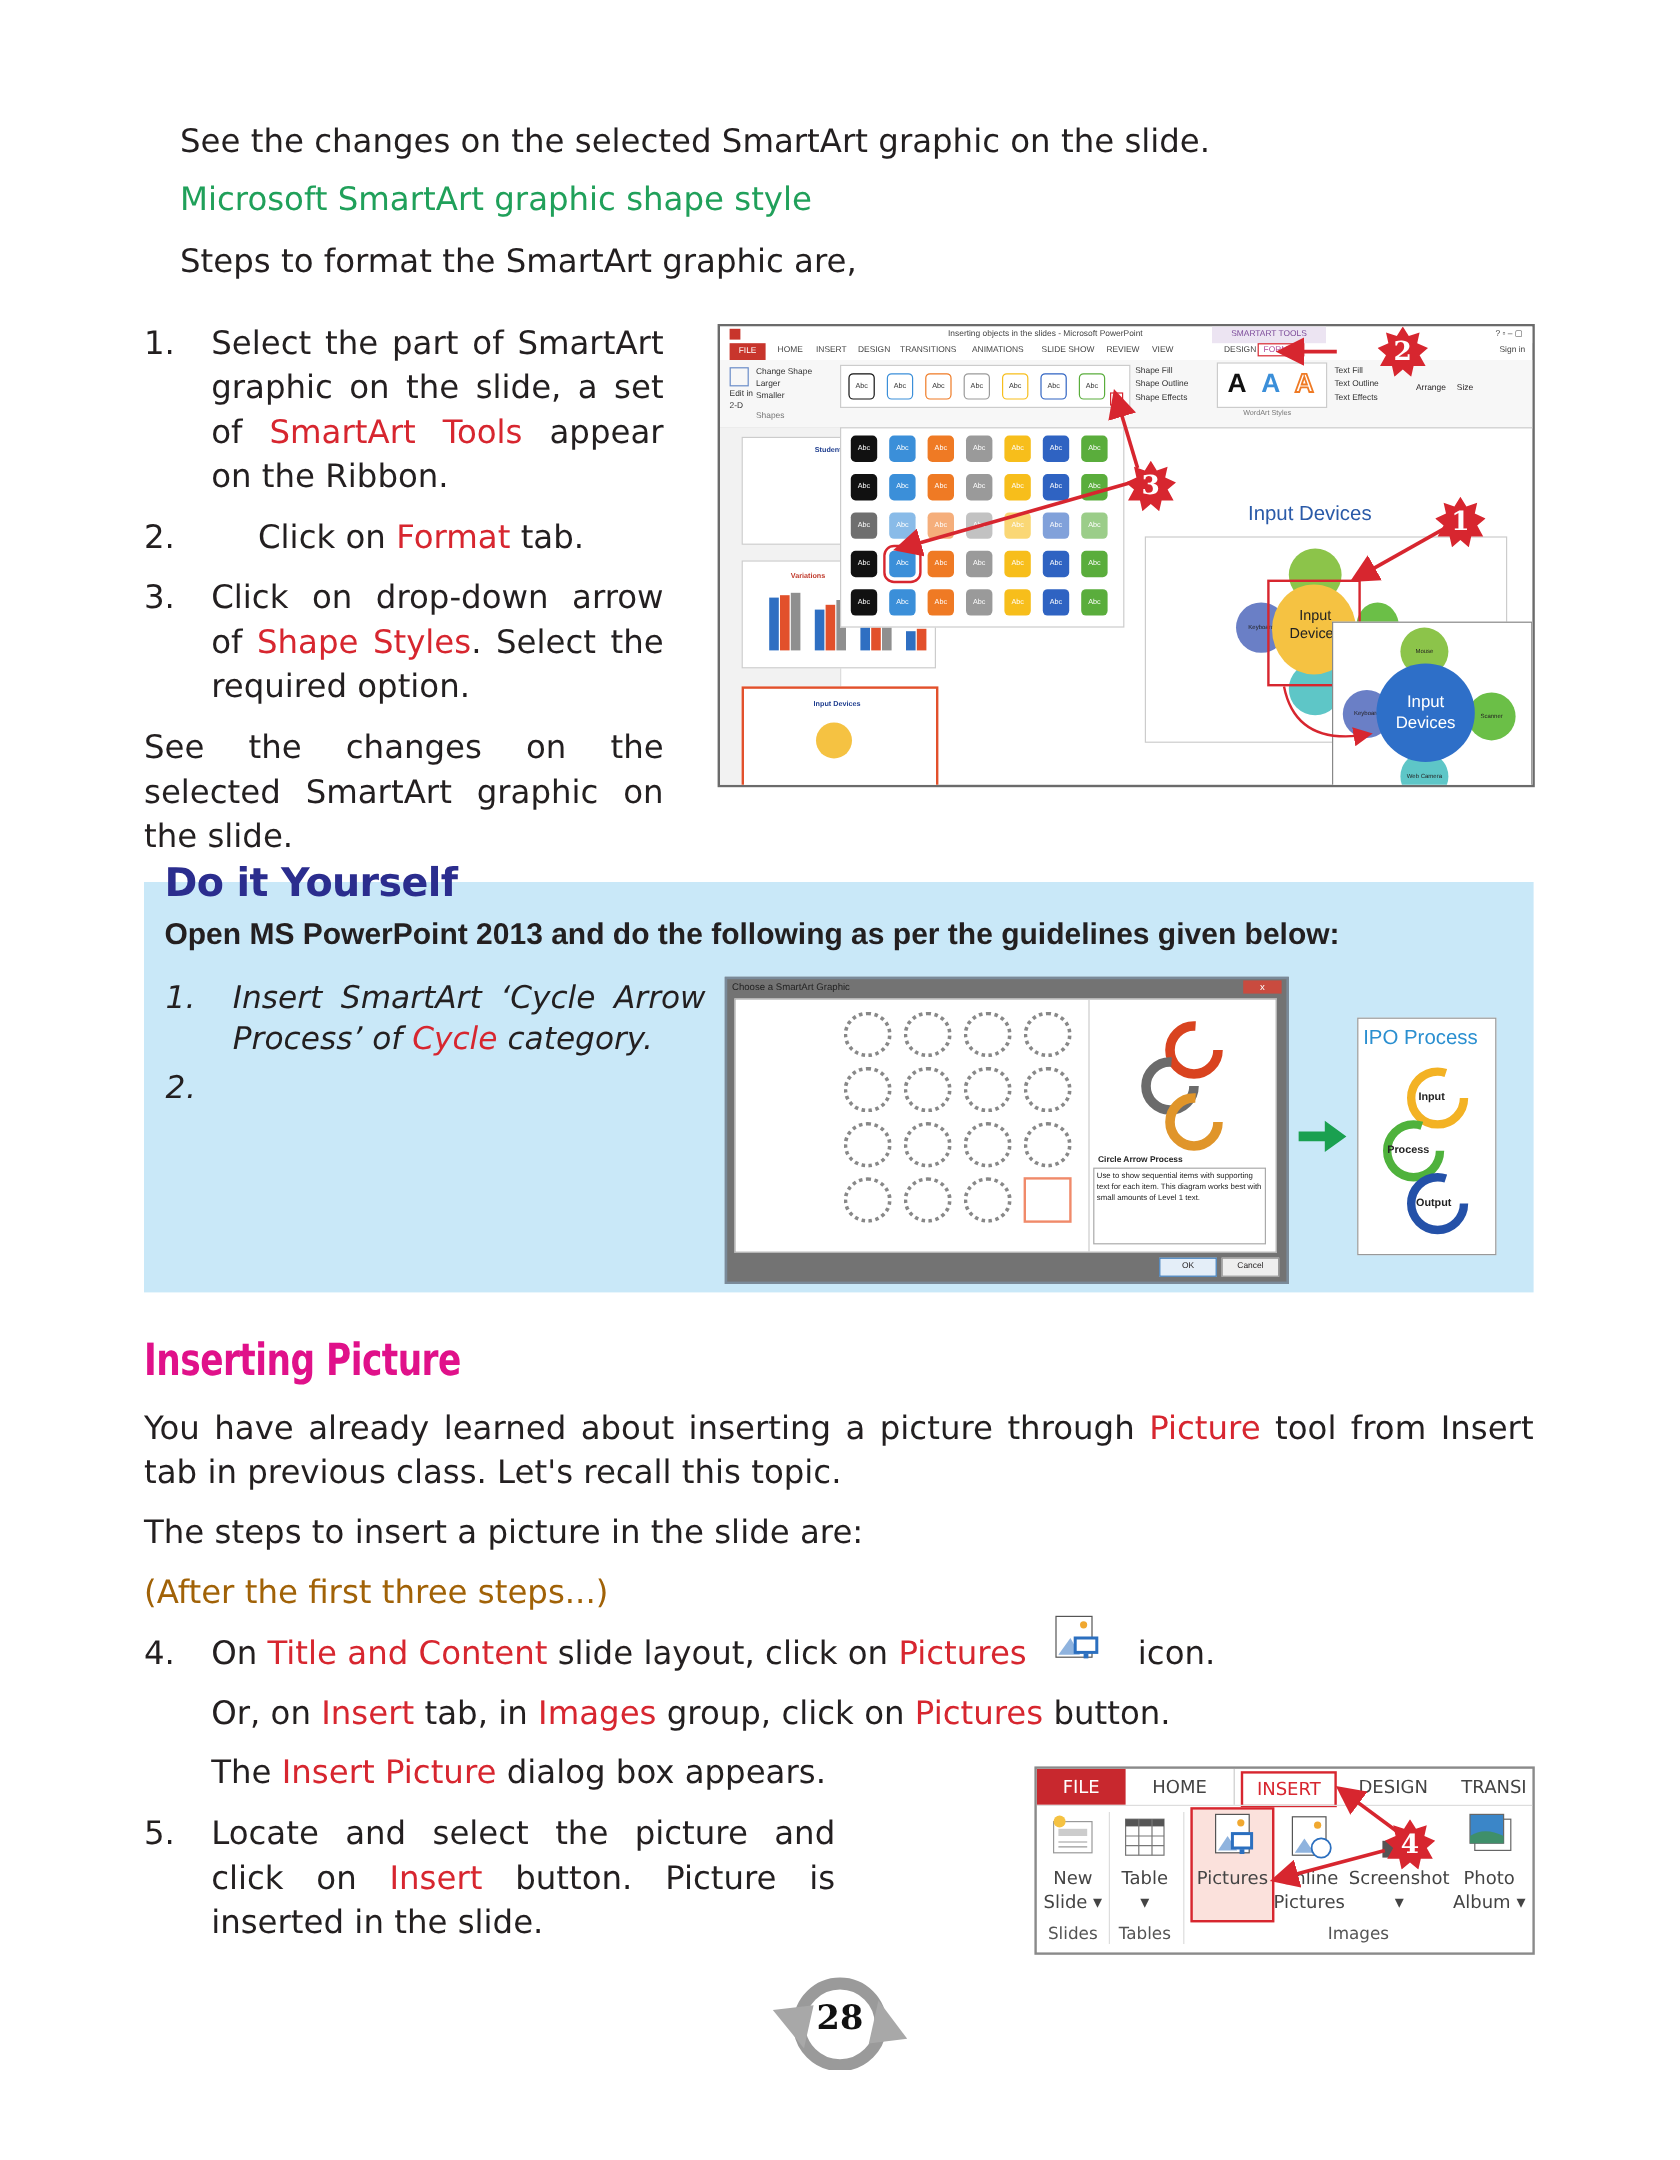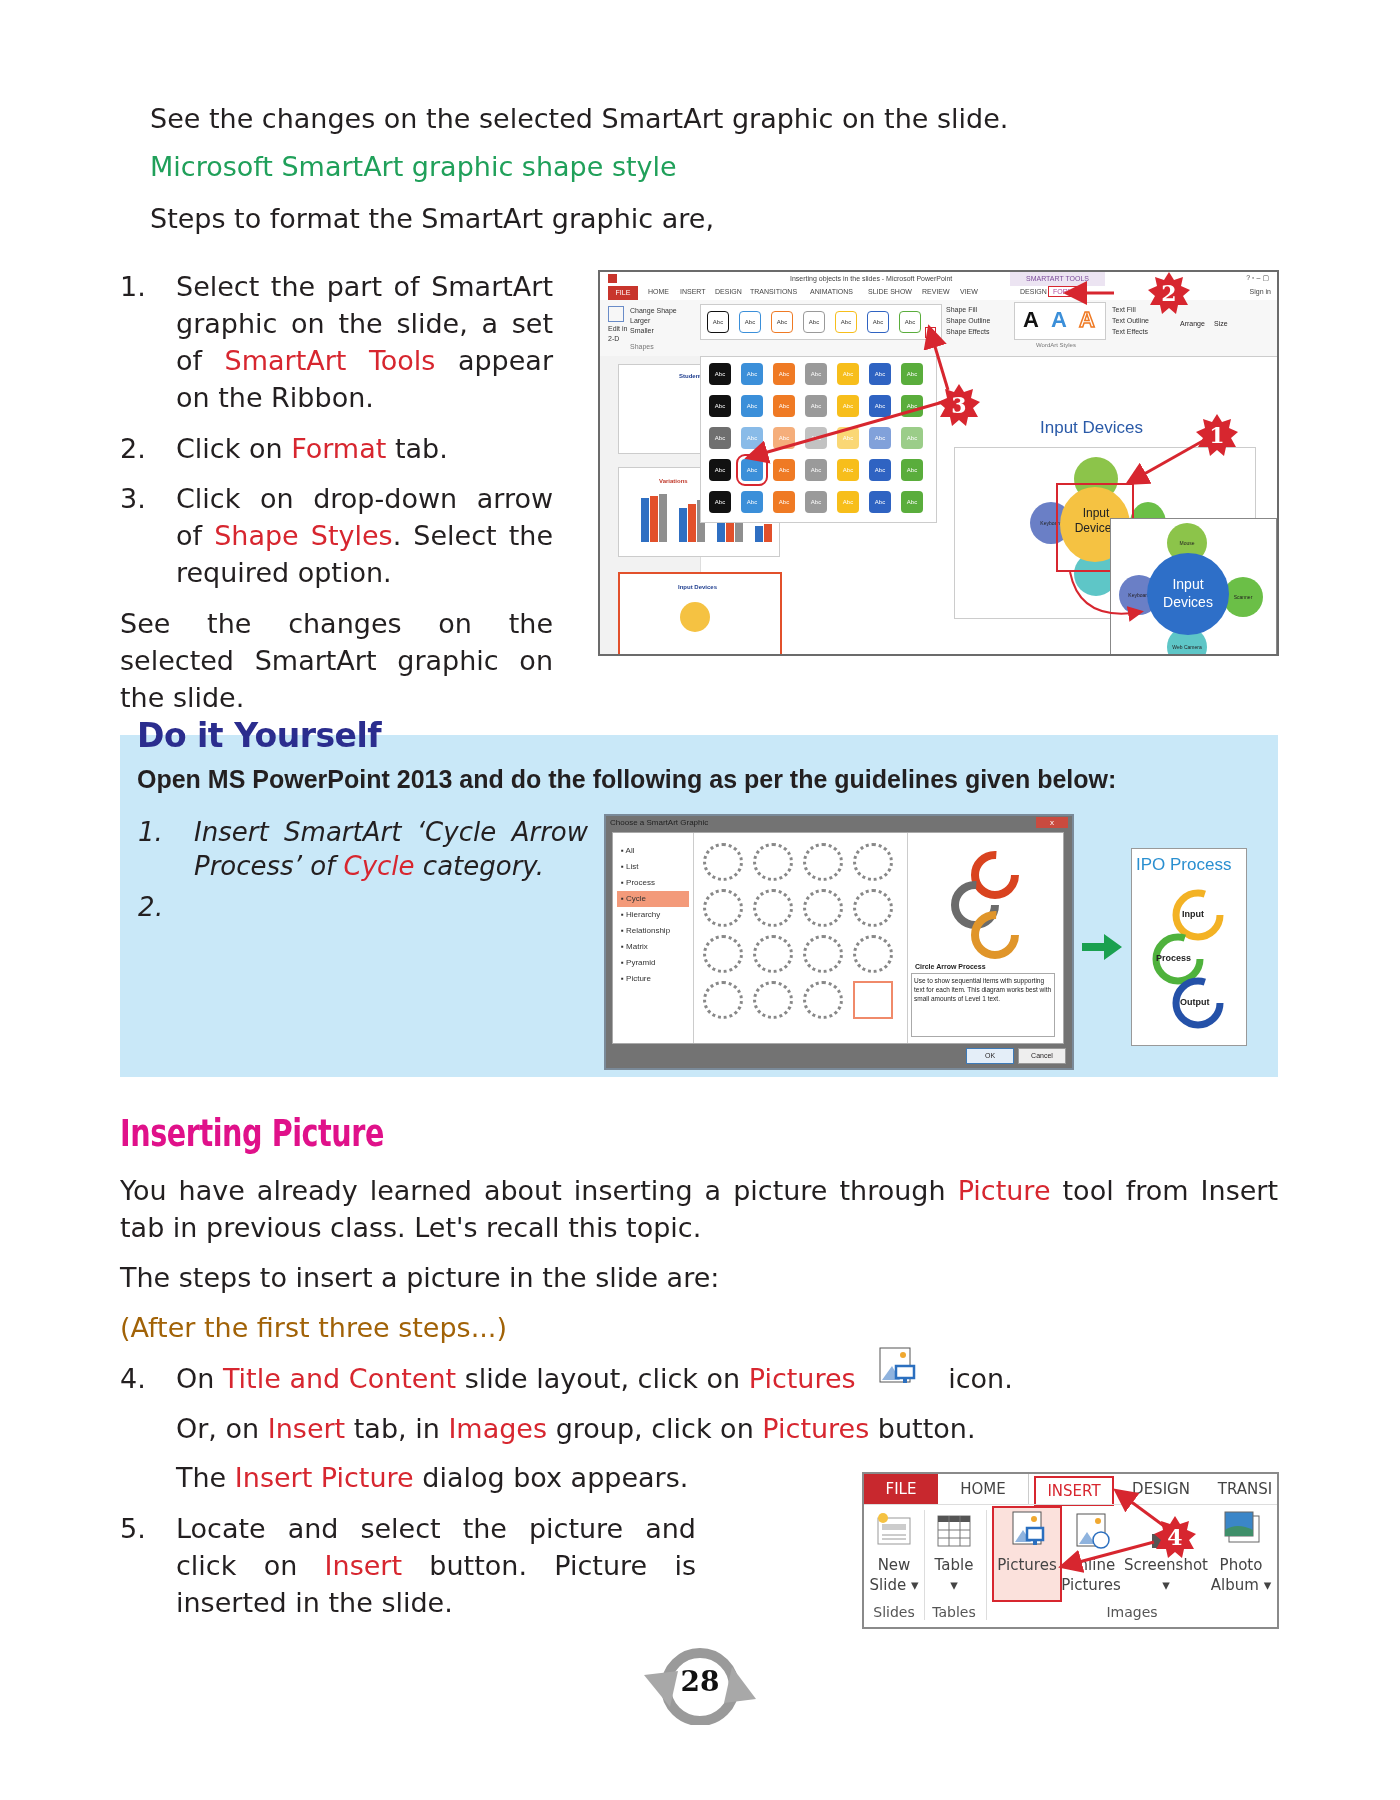--- a/index.html
+++ b/index.html
@@ -54,21 +54,21 @@
 <div class="abs txt" style="left:150px;top:100px;">See the changes on the selected SmartArt graphic on the slide.</div>
 <div class="abs green-head" style="left:150px;top:151px;">Microsoft SmartArt graphic shape style</div>
 <div class="abs txt" style="left:150px;top:200px;">Steps to format the SmartArt graphic are,</div>
 
 <div class="step" style="left:120px;top:268px;width:433px;height:150px;">
   <span class="num">1.</span>
   <div class="body" style="width:377px;"><span>Select the part of SmartArt graphic on the slide, a set of </span><span class="red">SmartArt Tools</span><span> appear on the Ribbon.</span></div>
 </div>
 <div class="step" style="left:120px;top:430px;width:433px;">
   <span class="num">2.</span>
-  <div class="body" style="width:377px;"><span>Click on </span><span class="red">Format</span><span> tab.</span></div>
+  <div class="body" style="width:377px;margin-left:39px;"><span>Click on </span><span class="red">Format</span><span> tab.</span></div>
 </div>
 <div class="step" style="left:120px;top:480px;width:433px;">
   <span class="num">3.</span>
   <div class="body" style="width:377px;"><span>Click on drop-down arrow of </span><span class="red">Shape Styles</span><span>. Select the required option.</span></div>
 </div>
 <div class="abs txt" style="left:120px;top:605px;width:433px;text-align:justify;">See the changes on the selected SmartArt graphic on the slide.</div>
 
 <div class="ss1">
   <div class="titlebar">
     <span style="position:absolute;left:8px;top:2px;width:9px;height:9px;background:#c8352c;"></span>
@@ -252,33 +252,20 @@
   <div style="margin-left:56px;text-align:justify;"><span>Insert SmartArt ‘Cycle Arrow Process’ of </span><span class="red">Cycle</span><span> category.</span></div>
 </div>
 <div class="diy-step" style="left:138px;top:890px;width:450px;letter-spacing:0.5px;">
   <span style="position:absolute;left:0;">2.</span>
 </div>
 
 <div class="dialog">
   <div style="position:absolute;left:4px;top:2px;font-size:8px;color:#222;">Choose a SmartArt Graphic</div>
   <div style="position:absolute;right:4px;top:1px;width:32px;height:11px;background:#c94b3f;color:#fff;font-size:8px;text-align:center;line-height:11px;">x</div>
   <div style="position:absolute;left:6px;top:16px;width:450px;height:210px;background:#fff;border:1px solid #aaa;">
-    <div style="position:absolute;left:0;top:0;width:80px;height:210px;border-right:1px solid #ccc;font-size:8px;color:#333;">
-      <div style="position:absolute;left:4px;top:10px;line-height:16px;" id="cat-list">
-          <div style="padding: 0px 4px; width: 64px;">▪ All</div>
-          <div style="padding: 0px 4px; width: 64px;">▪ List</div>
-          <div style="padding: 0px 4px; width: 64px;">▪ Process</div>
-          <div style="padding: 0px 4px; width: 64px; background: rgb(243, 154, 122);">▪ Cycle</div>
-          <div style="padding: 0px 4px; width: 64px;">▪ Hierarchy</div>
-          <div style="padding: 0px 4px; width: 64px;">▪ Relationship</div>
-          <div style="padding: 0px 4px; width: 64px;">▪ Matrix</div>
-          <div style="padding: 0px 4px; width: 64px;">▪ Pyramid</div>
-          <div style="padding: 0px 4px; width: 64px;">▪ Picture</div>
-        </div>
-    </div>
     <div style="position:absolute;left:82px;top:0;width:212px;height:210px;border-right:1px solid #ccc;" id="layout-grid">
         <div style="position: absolute; left: 8px; top: 10px; width: 40px; height: 38px; border-radius: 50%; border: 3px dotted rgb(136, 136, 136); box-sizing: border-box;"></div>
         <div style="position: absolute; left: 58px; top: 10px; width: 40px; height: 38px; border-radius: 50%; border: 3px dotted rgb(136, 136, 136); box-sizing: border-box;"></div>
         <div style="position: absolute; left: 108px; top: 10px; width: 40px; height: 38px; border-radius: 50%; border: 3px dotted rgb(136, 136, 136); box-sizing: border-box;"></div>
         <div style="position: absolute; left: 158px; top: 10px; width: 40px; height: 38px; border-radius: 50%; border: 3px dotted rgb(136, 136, 136); box-sizing: border-box;"></div>
         <div style="position: absolute; left: 8px; top: 56px; width: 40px; height: 38px; border-radius: 50%; border: 3px dotted rgb(136, 136, 136); box-sizing: border-box;"></div>
         <div style="position: absolute; left: 58px; top: 56px; width: 40px; height: 38px; border-radius: 50%; border: 3px dotted rgb(136, 136, 136); box-sizing: border-box;"></div>
         <div style="position: absolute; left: 108px; top: 56px; width: 40px; height: 38px; border-radius: 50%; border: 3px dotted rgb(136, 136, 136); box-sizing: border-box;"></div>
         <div style="position: absolute; left: 158px; top: 56px; width: 40px; height: 38px; border-radius: 50%; border: 3px dotted rgb(136, 136, 136); box-sizing: border-box;"></div>
         <div style="position: absolute; left: 8px; top: 102px; width: 40px; height: 38px; border-radius: 50%; border: 3px dotted rgb(136, 136, 136); box-sizing: border-box;"></div>

